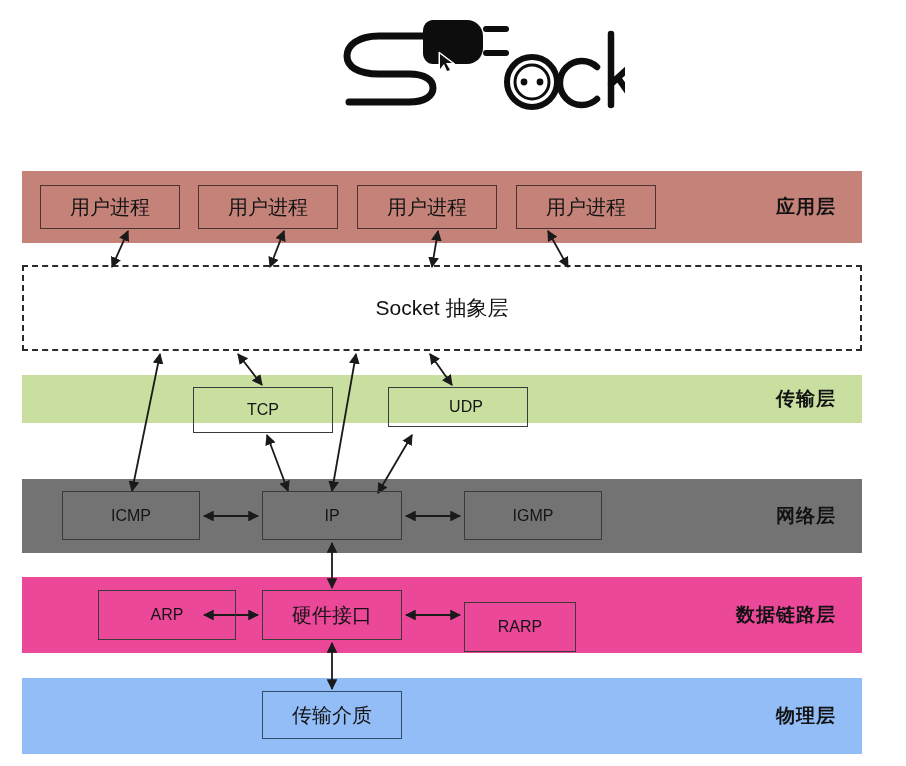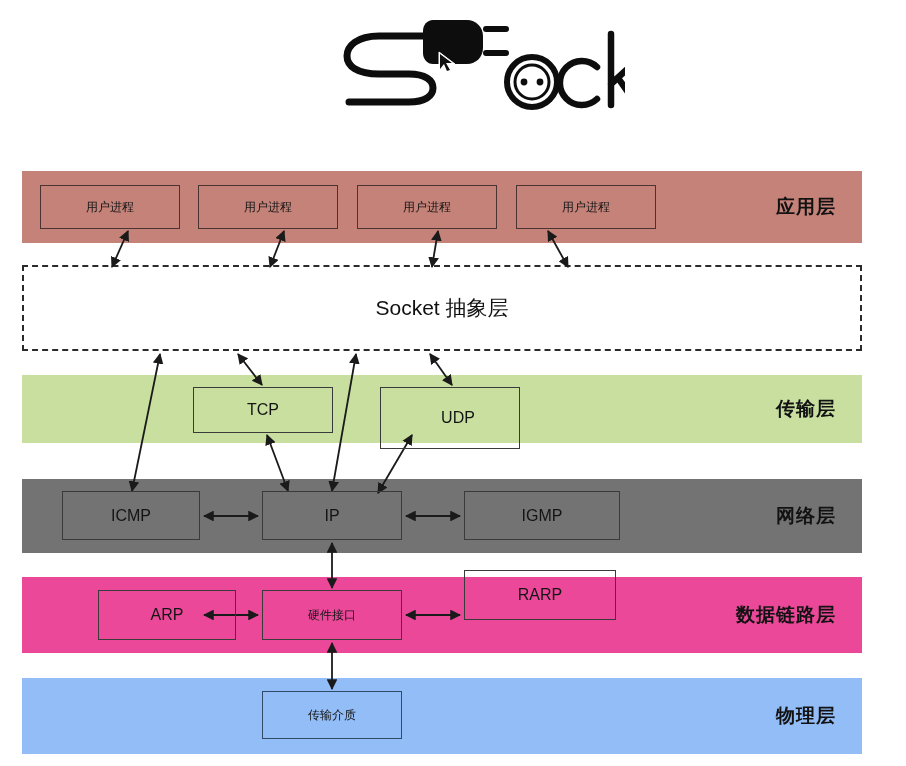--- a/index.html
+++ b/index.html
@@ -55,38 +55,38 @@
     font-size: 19px;
     font-weight: bold;
     color: #121212;
     letter-spacing: 1px;
     white-space: nowrap;
   }
 
   #band-app      { top: 31px;  height: 72px;  background: #c58279; }
   #band-socket   { top: 125px; height: 86px;  background: #ffffff;
                    border: 2px dashed #2b2b2b; }
-  #band-transport{ top: 235px; height: 68px;  background: #c8dfa0; }
+  #band-transport{ top: 235px; height: 48px;  background: #c8dfa0; }
   #band-network  { top: 339px; height: 74px;  background: #737373; }
   #band-link     { top: 437px; height: 76px;  background: #ec4899; }
   #band-physical { top: 538px; height: 76px;  background: #92bdf7; }
 
   
   .node {
     position: absolute;
     display: flex;
     align-items: center;
     justify-content: center;
     border: 1.6px solid #3a3a3a;
     font-size: 16px;
     color: #141414;
     z-index: 8;
     background: transparent;
   }
-  .node.cjk { font-size: 12px; }
+  .node.cjk { font-size: 20px; }
 
   
   .node-proc {
     top: 45px;
     height: 44px;
     width: 140px;
     border-color: #4a3330;
   }
   #node-proc-0 { left: 40px; }
   #node-proc-1 { left: 198px; }
@@ -101,31 +101,31 @@
     display: flex;
     align-items: center;
     justify-content: center;
     font-size: 21px;
     color: #111111;
     z-index: 8;
   }
 
   
   #node-tcp { left: 193px; top: 247px; width: 140px; height: 46px; }
-  #node-udp { left: 380px; top: 247px; width: 140px; height: 62px; padding-left: 16px; }
+  #node-udp { left: 388px; top: 247px; width: 140px; height: 40px; padding-left: 16px; }
 
   
   #node-icmp { left: 62px;  top: 351px; width: 138px; height: 49px; }
   #node-ip   { left: 262px; top: 351px; width: 140px; height: 49px; }
-  #node-igmp { left: 464px; top: 351px; width: 156px; height: 49px; }
+  #node-igmp { left: 464px; top: 351px; width: 138px; height: 49px; }
 
   
   #node-arp  { left: 62px;  top: 450px; width: 138px; height: 50px; margin-left: 36px; }
   #node-hwif { left: 262px; top: 450px; width: 140px; height: 50px; }
-  #node-rarp { left: 464px; top: 430px; width: 152px; height: 50px; }
+  #node-rarp { left: 464px; top: 462px; width: 112px; height: 50px; }
 
   
   #node-medium {
     left: 262px; top: 551px; width: 140px; height: 48px;
     border-color: #2f4b66;
   }
 </style>
 </head>
 <body>
 

